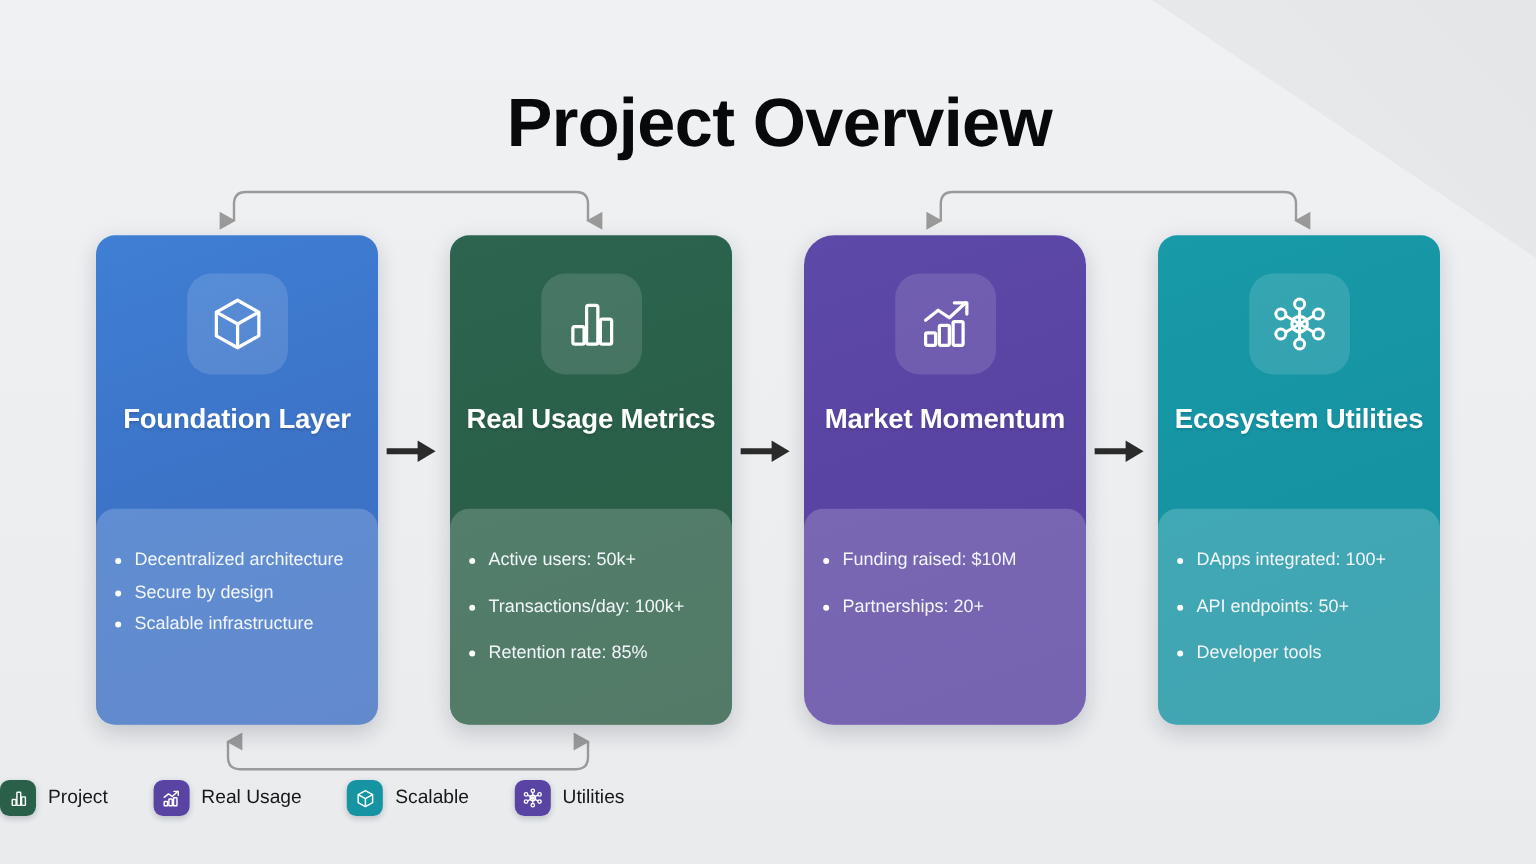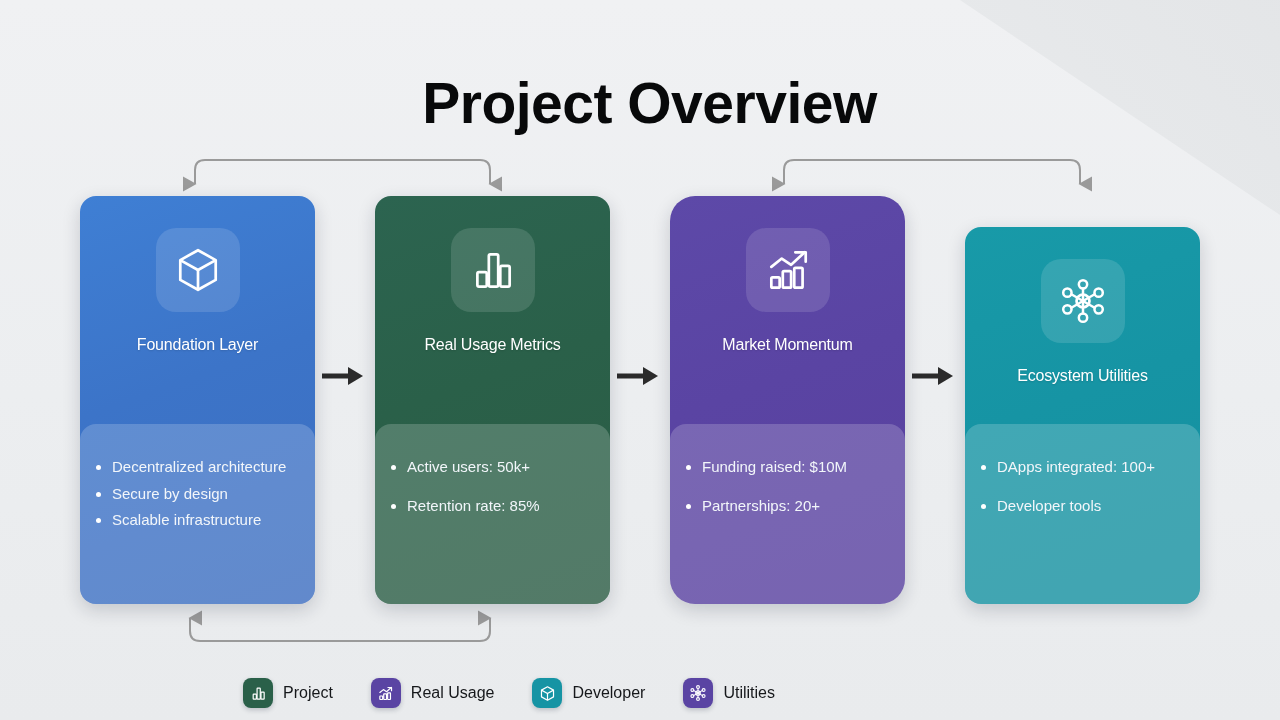--- a/index.html
+++ b/index.html
@@ -83,21 +83,21 @@
     display: flex;
     flex-direction: column;
     align-items: center;
     box-shadow: 0 6px 18px rgba(20,30,50,.18);
     overflow: hidden;
   }
 
   .card.c1 { background: linear-gradient(160deg, #3f7fd4 0%, #3c74c8 45%, #3e6ec0 100%); }
   .card.c2 { background: linear-gradient(160deg, #2c6450 0%, #2a6049 45%, #2c5c44 100%); }
   .card.c3 { background: linear-gradient(160deg, #5d49a8 0%, #5a44a3 45%, #58409e 100%); border-radius: 25px; }
-  .card.c4 { background: linear-gradient(160deg, #189aa8 0%, #1694a4 45%, #15909f 100%); margin-top: 31px; }
+  .card.c4 { background: linear-gradient(160deg, #189aa8 0%, #1694a4 45%, #15909f 100%); }
 
   .icon-tile {
     margin-top: 32px;
     width: 84px;
     height: 84px;
     border-radius: 20px;
     background: rgba(255,255,255,.13);
     display: flex;
     align-items: center;
     justify-content: center;
@@ -105,22 +105,22 @@
   }
 
   .icon-tile svg { display: block; }
 
   .card-title {
     margin-top: 22px;
     padding: 0 10px;
     width: 100%;
     text-align: center;
     color: #ffffff;
-    font-size: 16px;
-    font-weight: 400;
+    font-size: 23px;
+    font-weight: 700;
     line-height: 1.38;
     letter-spacing: -0.2px;
     text-shadow: 0 1px 2px rgba(0,0,0,.14);
   }
 
   .bullets-panel {
     margin-top: auto;
     width: 100%;
     min-height: 180px;
     background: rgba(255,255,255,.19);
@@ -174,25 +174,24 @@
   .step-arrow.a2 { left: 608px; }
   .step-arrow.a3 { left: 903px; }
 
   
   .legend {
     position: absolute;
     left: 0;
     top: 650px;
     width: 1092px;
     display: flex;
-    justify-content: center;
+    justify-content: flex-start;
     align-items: center;
     gap: 38px;
     padding-right: 74px;
-    margin-top: 28px;
   }
 
   .legend-item {
     display: flex;
     align-items: center;
     gap: 10px;
   }
 
   .legend-chip {
     width: 30px;
@@ -281,20 +280,21 @@
         <svg width="50" height="50" viewBox="0 0 48 48">
           <rect x="9" y="26" width="9" height="14" rx="1.5" fill="none" stroke="#fff" stroke-width="2.6"></rect>
           <rect x="20" y="9" width="9" height="31" rx="1.5" fill="none" stroke="#fff" stroke-width="2.6"></rect>
           <rect x="31" y="20" width="9" height="20" rx="1.5" fill="none" stroke="#fff" stroke-width="2.6"></rect>
         </svg>
       </div>
       <div class="card-title">Real Usage Metrics</div>
       <div class="bullets-panel">
         <ul class="bullets spaced">
           <li>Active users: 50k+</li>
+          <li>Transactions/day: 100k+</li>
           <li>Retention rate: 85%</li>
         </ul>
       </div>
     </div>
 
     <div class="card c3">
       <div class="icon-tile">
         <svg width="50" height="50" viewBox="0 0 48 48">
           <path d="M8 21 L18 13 L27 19 L40 7" fill="none" stroke="#fff" stroke-width="2.6" stroke-linecap="round" stroke-linejoin="round"></path>
           <path d="M31 7 L41 7 L41 16" fill="none" stroke="#fff" stroke-width="2.6" stroke-linecap="round" stroke-linejoin="round"></path>
@@ -329,20 +329,21 @@
           <circle cx="9" cy="16" r="4" fill="none" stroke="#fff" stroke-width="2.4"></circle>
           <circle cx="39" cy="16" r="4" fill="none" stroke="#fff" stroke-width="2.4"></circle>
           <circle cx="9" cy="32" r="4" fill="none" stroke="#fff" stroke-width="2.4"></circle>
           <circle cx="39" cy="32" r="4" fill="none" stroke="#fff" stroke-width="2.4"></circle>
         </svg>
       </div>
       <div class="card-title">Ecosystem Utilities</div>
       <div class="bullets-panel">
         <ul class="bullets spaced">
           <li>DApps integrated: 100+</li>
+          <li>API endpoints: 50+</li>
           <li>Developer tools</li>
         </ul>
       </div>
     </div>
 
   </div>
 
   <div class="legend">
 
     <div class="legend-item">
@@ -370,21 +371,21 @@
     </div>
 
     <div class="legend-item">
       <span class="legend-chip" style="background:#1694a4">
         <svg width="17" height="17" viewBox="0 0 48 48">
           <path d="M24 5 L41 14.5 L41 33.5 L24 43 L7 33.5 L7 14.5 Z" fill="none" stroke="#fff" stroke-width="3.4" stroke-linejoin="round"></path>
           <path d="M7 14.5 L24 24 L41 14.5" fill="none" stroke="#fff" stroke-width="3.4" stroke-linejoin="round"></path>
           <path d="M24 24 L24 43" fill="none" stroke="#fff" stroke-width="3.4" stroke-linejoin="round"></path>
         </svg>
       </span>
-      <span class="legend-label">Developer</span>
+      <span class="legend-label">Scalable</span>
     </div>
 
     <div class="legend-item">
       <span class="legend-chip" style="background:#5a44a3">
         <svg width="18" height="18" viewBox="0 0 48 48">
           <g stroke="#fff" stroke-width="3" fill="none">
             <path d="M24 24 L24 11"></path>
               <path d="M24 24 L24 37"></path>
             <path d="M24 24 L12 17"></path>
               <path d="M24 24 L36 17"></path>

